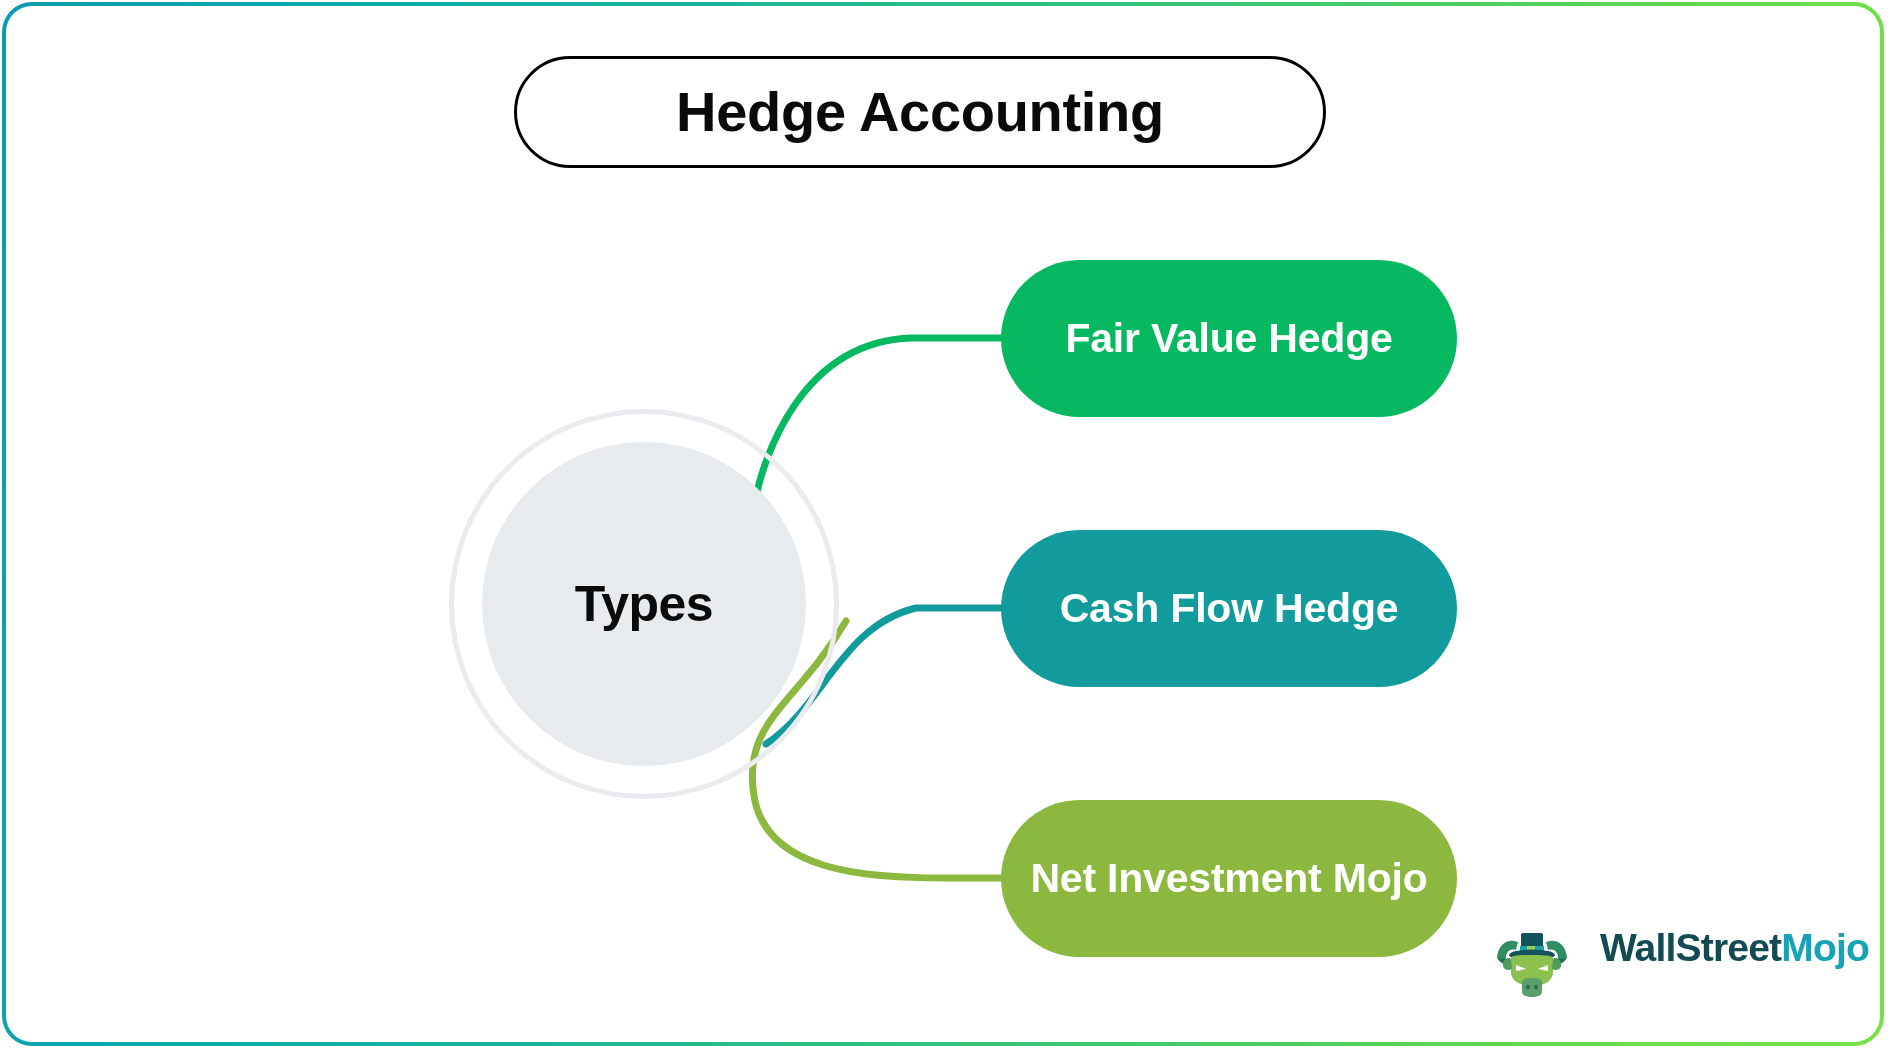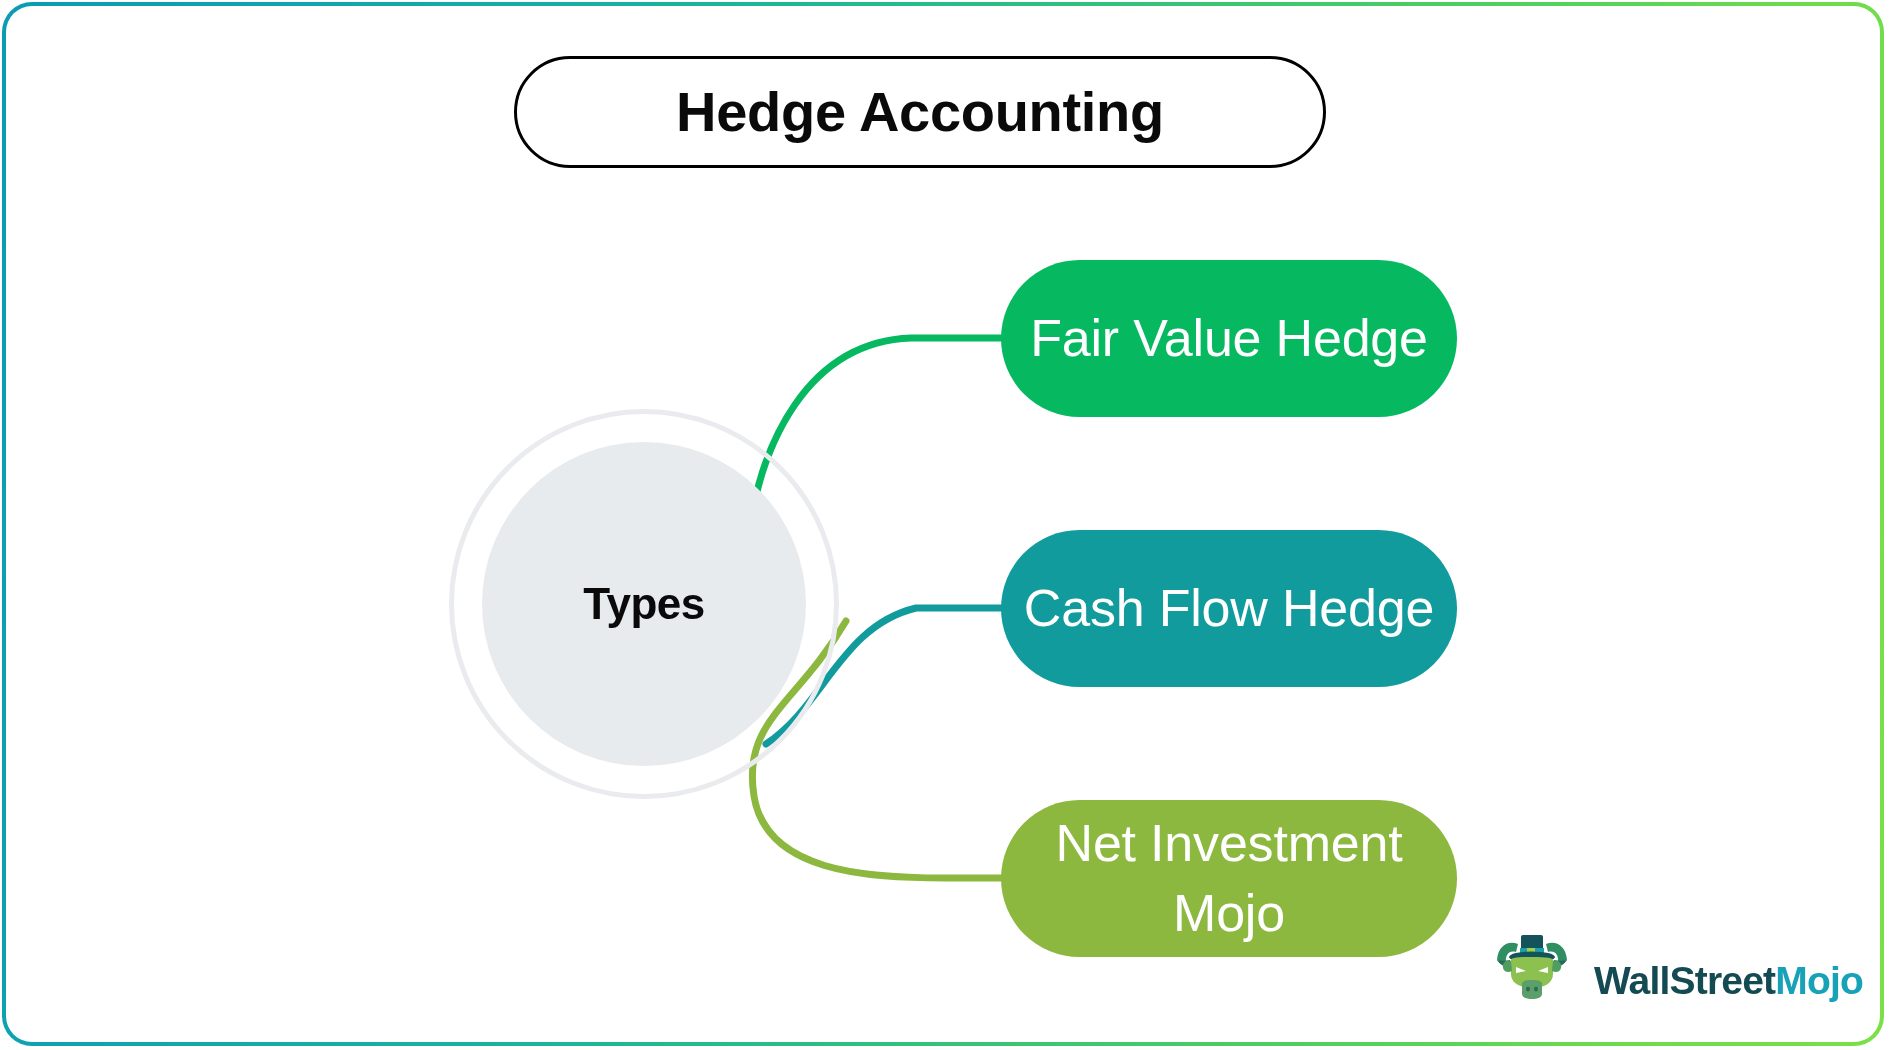--- a/index.html
+++ b/index.html
@@ -93,21 +93,21 @@
     top: 33px;
     width: 324px;
     height: 324px;
     border-radius: 50%;
     background: #e8ebee;
     display: flex;
     align-items: center;
     justify-content: center;
   }
   #hub-inner-circle .hub-label {
-    font-size: 44px;
+    font-size: 50px;
     font-weight: 700;
     color: #0a0a0a;
     letter-spacing: -0.5px;
     line-height: 1;
   }
 
   
   .branch-pill {
     position: absolute;
     left: 995px;
@@ -116,38 +116,38 @@
     border-radius: 80px;
     display: flex;
     align-items: center;
     justify-content: center;
     text-align: center;
     box-sizing: border-box;
     padding: 0 22px;
   }
   .branch-pill .pill-label {
     color: #ffffff;
-    font-size: 52px;
-    font-weight: 400;
+    font-size: 41px;
+    font-weight: 700;
     line-height: 1.34;
     letter-spacing: -0.2px;
   }
   #branch-pill-0 { top: 254px; }
   #branch-pill-1 { top: 524px; }
   #branch-pill-2 { top: 794px; }
 
   
   #brand-logo {
     position: absolute;
     left: 1488px;
     top: 922px;
     height: 72px;
     display: flex;
-    align-items: flex-end;
-    gap: 24px;
+    align-items: flex-start;
+    gap: 30px;
   }
   #brand-logo .logo-wordmark {
     font-size: 39px;
     font-weight: 700;
     letter-spacing: -0.8px;
     line-height: 1;
     white-space: nowrap;
   }
   #brand-logo .wordmark-primary { color: #144a52; }
   #brand-logo .wordmark-accent  { color: #17a2b8; }

